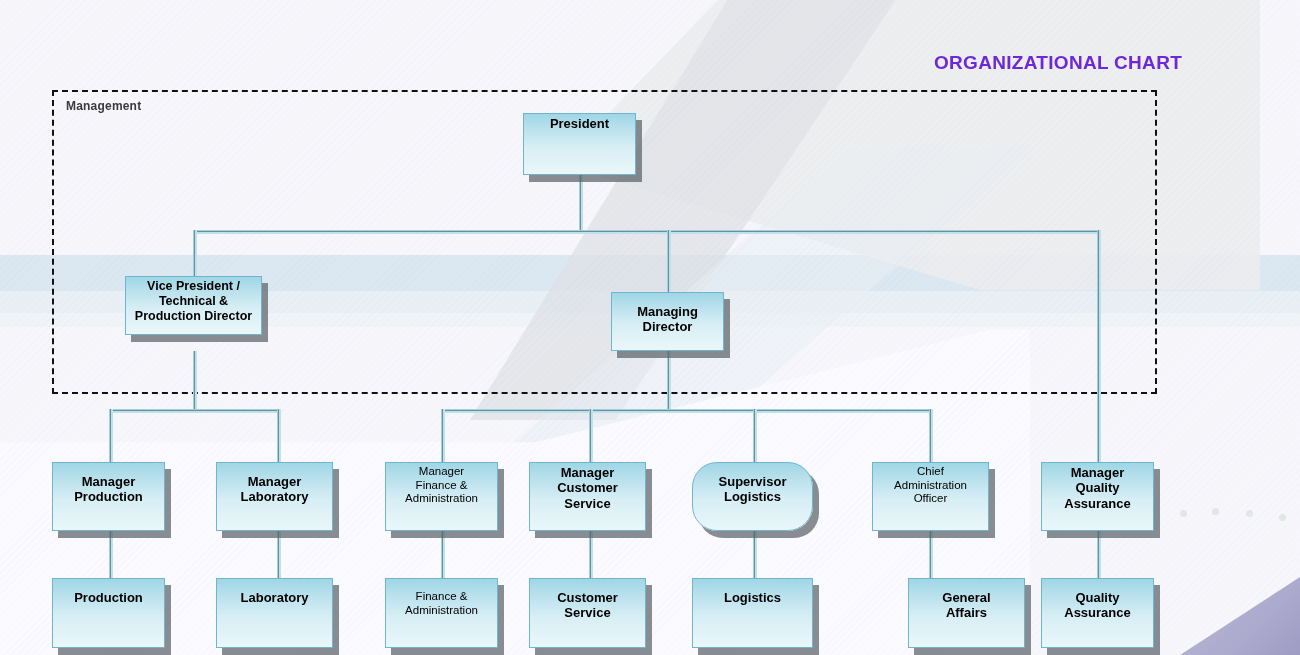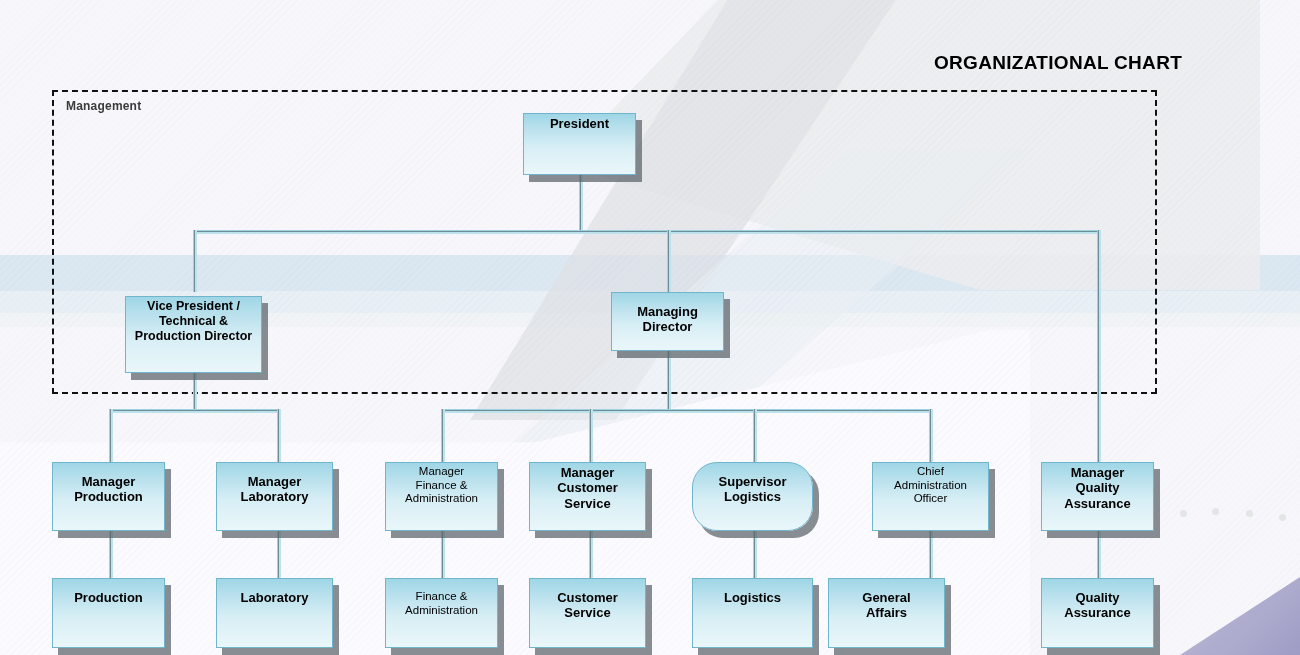--- a/index.html
+++ b/index.html
@@ -92,21 +92,21 @@
   .node.vtop .lbl{padding-top:2px;}
   .node.vmid{align-items:flex-start;}
   .node.vmid .lbl{padding-top:11px;}
 
   .t-bold-13{font-size:13px;font-weight:bold;}
   .t-bold-12{font-size:12.5px;font-weight:bold;}
   .t-norm-11{font-size:11.5px;font-weight:normal;}
 
   
   .chart-title{
-    position:absolute;font-size:19px;font-weight:bold;color:#000000;
+    position:absolute;font-size:19px;font-weight:bold;color:#6d28d9;
     letter-spacing:.3px;white-space:nowrap;
   }
 </style>
 </head>
 <body>
 
 <div id="stage">
 
   <div class="bg-layer">
     <div class="band band-a"></div>
@@ -156,21 +156,21 @@
   <div class="conn conn-v" style="left:441px;top:531px;height:47px;"></div>
   <div class="conn conn-v" style="left:589px;top:531px;height:47px;"></div>
   <div class="conn conn-v" style="left:753px;top:531px;height:47px;"></div>
   <div class="conn conn-v" style="left:929px;top:531px;height:47px;"></div>
   <div class="conn conn-v" style="left:1097px;top:531px;height:47px;"></div>
 
   <div class="node vtop" style="left:523px;top:113px;width:113px;height:62px;">
     <span class="lbl t-bold-13">President</span>
   </div>
 
-  <div class="node vtop" style="left:125px;top:296px;width:137px;height:77px;">
+  <div class="node vtop" style="left:125px;top:276px;width:137px;height:59px;">
     <span class="lbl t-bold-12">Vice President /
 Technical &amp;
 Production Director</span>
   </div>
 
   <div class="node vmid" style="left:611px;top:292px;width:113px;height:59px;">
     <span class="lbl t-bold-13">Managing
 Director</span>
   </div>
 
@@ -228,21 +228,21 @@
 
   <div class="node vmid" style="left:529px;top:578px;width:117px;height:70px;">
     <span class="lbl t-bold-13">Customer
 Service</span>
   </div>
 
   <div class="node vmid" style="left:692px;top:578px;width:121px;height:70px;">
     <span class="lbl t-bold-13">Logistics</span>
   </div>
 
-  <div class="node vmid" style="left:828px;top:578px;width:117px;height:70px;">
+  <div class="node vmid" style="left:908px;top:578px;width:117px;height:70px;">
     <span class="lbl t-bold-13">General
 Affairs</span>
   </div>
 
   <div class="node vmid" style="left:1041px;top:578px;width:113px;height:70px;">
     <span class="lbl t-bold-13">Quality
 Assurance</span>
   </div>
 
 </div>

